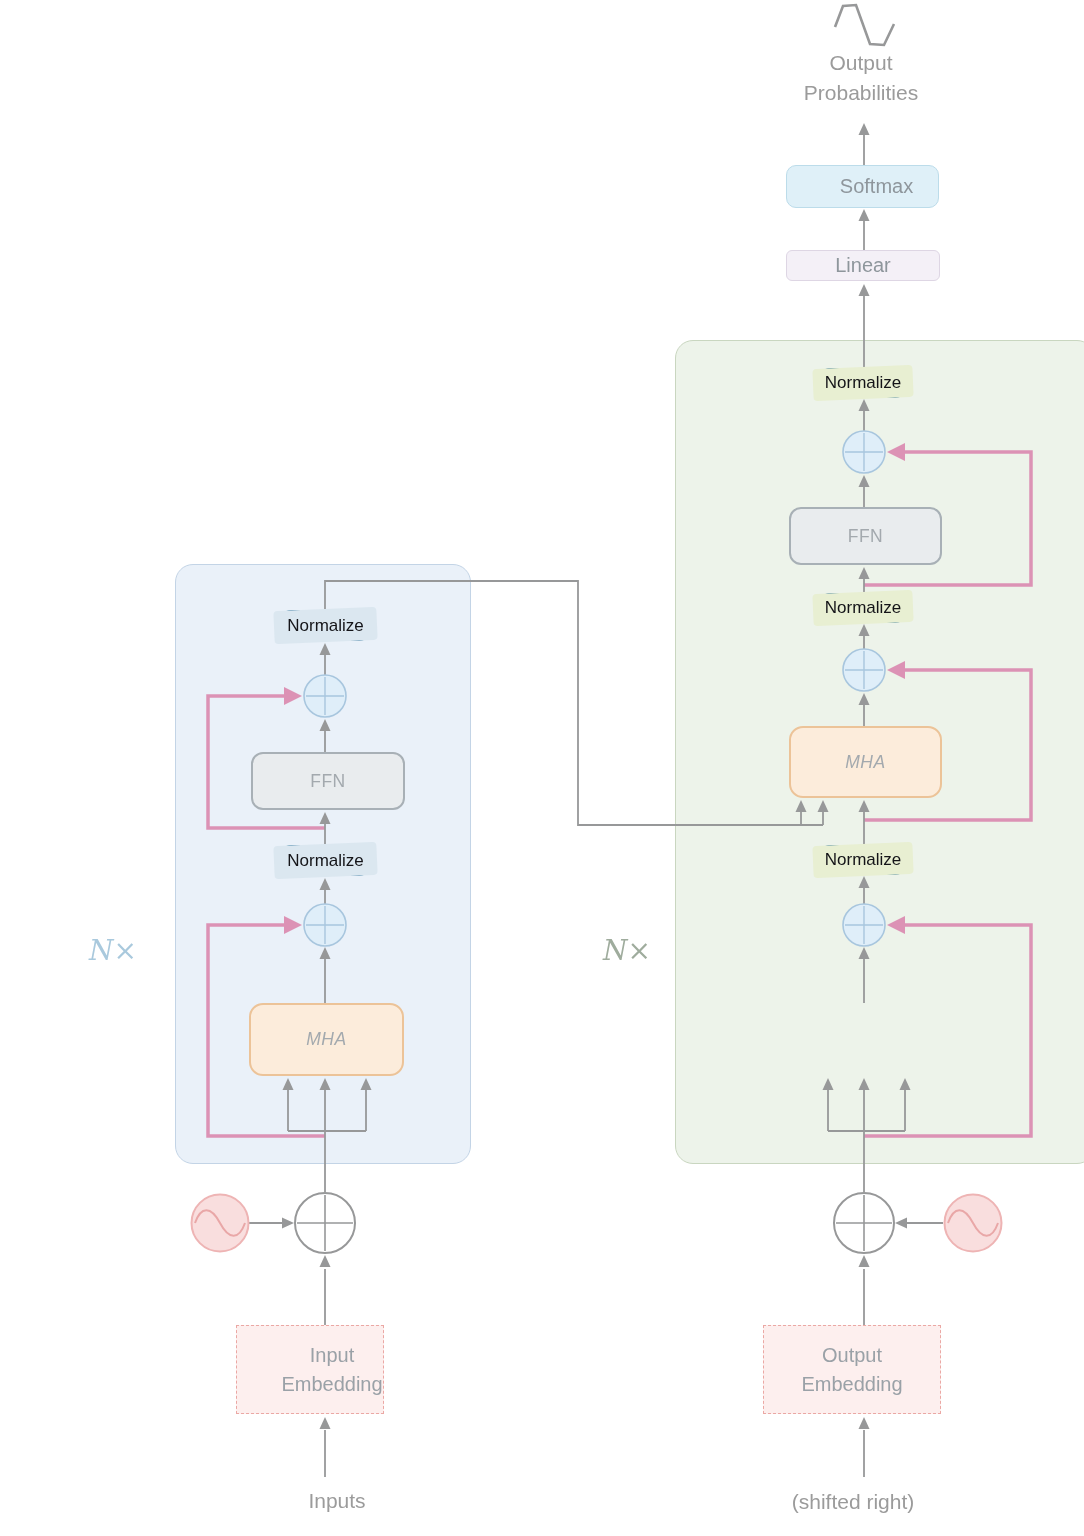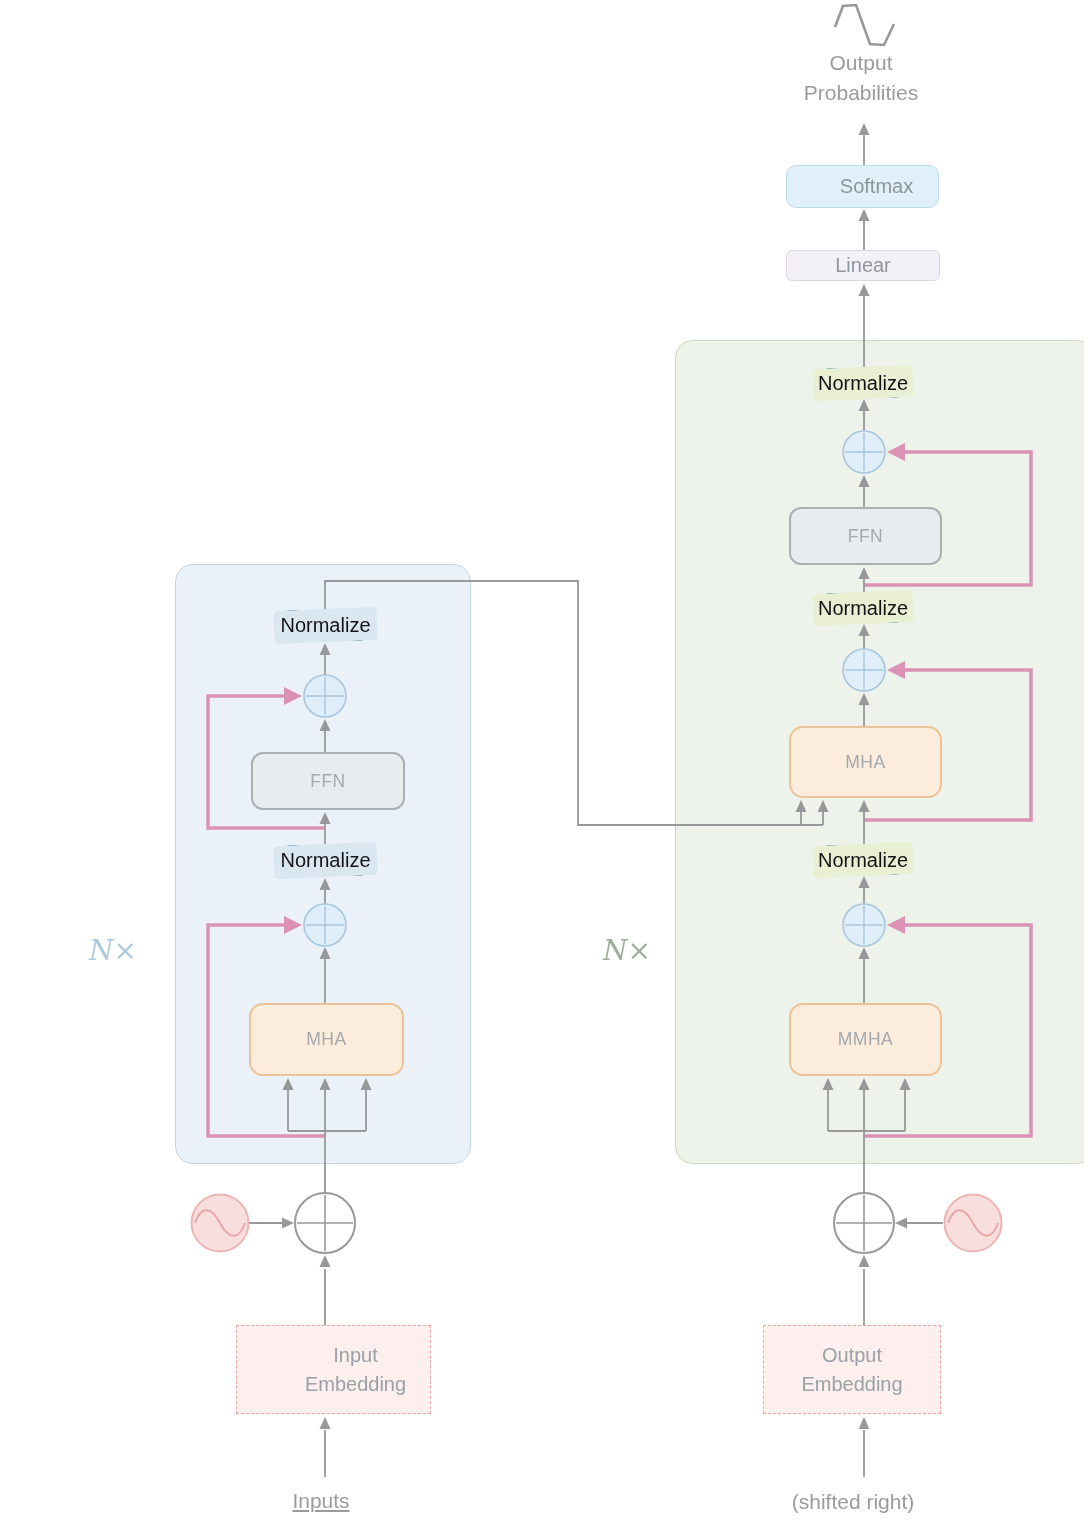--- a/index.html
+++ b/index.html
@@ -33,36 +33,36 @@
   .box{
     position:absolute;z-index:2;
     display:flex;align-items:center;justify-content:center;
     text-align:center;box-sizing:border-box;
   }
   .normalize{
     background:var(--normalize-fill);
     border:2.5px solid var(--normalize-border);
     border-radius:15px;
     color:var(--normalize-text);
-    font-size:20px;
+    font-size:17px;
     z-index:3;
   }
   .normalize::before{
     content:"";position:absolute;left:-5px;right:-5px;top:-3px;bottom:-3px;
     border-radius:4px;transform:rotate(-2.5deg);z-index:-1;
   }
   .in-enc.normalize::before{background:var(--highlight-enc);}
   .in-dec.normalize::before{background:var(--highlight-dec);}
   .ffn{
     background:var(--ffn-fill);border:2px solid var(--ffn-border);
     border-radius:12px;color:var(--box-text);font-size:17.5px;letter-spacing:.5px;
   }
   .attn{
     background:var(--attn-fill);border:2px solid var(--attn-border);
-    border-radius:14px;color:var(--box-text);font-size:17.5px;letter-spacing:.5px;
+    border-radius:14px;color:var(--box-text);font-size:17.5px;letter-spacing:.5px;font-style:italic;
   }
   .softmax{
     background:var(--softmax-fill);border:1.5px solid var(--softmax-border);
     border-radius:10px;color:var(--head-text);font-size:20px;
   }
   .linear{
     background:var(--linear-fill);border:1.5px solid var(--linear-border);
     border-radius:6px;color:var(--head-text);font-size:20px;text-align:center;
   }
   .embed{
@@ -229,51 +229,48 @@
   </div>
   <div class="box normalize in-dec" style="left:803px;top:593px;width:94px;height:30px;">
     <span>Normalize</span>
   </div>
   <div class="box attn" style="left:776px;top:726px;width:153px;height:72px;">
     <span>MHA</span>
   </div>
   <div class="box normalize in-dec" style="left:803px;top:845px;width:94px;height:30px;">
     <span>Normalize</span>
   </div>
-  <div class="box attn" style="left:776px;top:1003px;width:153px;height:73px;">
-    <span>MMHA</span>
-  </div>
 
   <div class="box normalize in-enc" style="left:264px;top:610px;width:97px;height:31px;">
     <span>Normalize</span>
   </div>
   <div class="box ffn" style="left:238px;top:752px;width:154px;height:58px;">
     <span>FFN</span>
   </div>
   <div class="box normalize in-enc" style="left:264px;top:845px;width:97px;height:31px;">
     <span>Normalize</span>
   </div>
   <div class="box attn" style="left:236px;top:1003px;width:155px;height:73px;">
     <span>MHA</span>
   </div>
 
   <div class="repeat enc-n" style="left:76px;top:934px;">N×</div>
   <div class="repeat dec-n" style="left:590px;top:934px;">N×</div>
 
-  <div class="box embed" style="left:223px;top:1325px;width:195px;height:89px;padding-left:44px;">
+  <div class="box embed" style="left:223px;top:1325px;width:148px;height:89px;padding-left:44px;">
     <div>
       <div>Input</div>
       <div>Embedding</div>
     </div>
   </div>
   <div class="box embed" style="left:750px;top:1325px;width:178px;height:89px;">
     <div>
       <div>Output</div>
       <div>Embedding</div>
     </div>
   </div>
 
-  <div class="plainlabel" style="left:236px;top:1486px;width:144px;text-decoration:underline;">Inputs</div>
+  <div class="plainlabel" style="left:252px;top:1486px;width:144px;">Inputs</div>
   <div class="plainlabel" style="left:730px;top:1486px;width:220px;line-height:31px;">
     <div>(shifted right)</div>
   </div>
 
 </div>
 
 </body></html>

